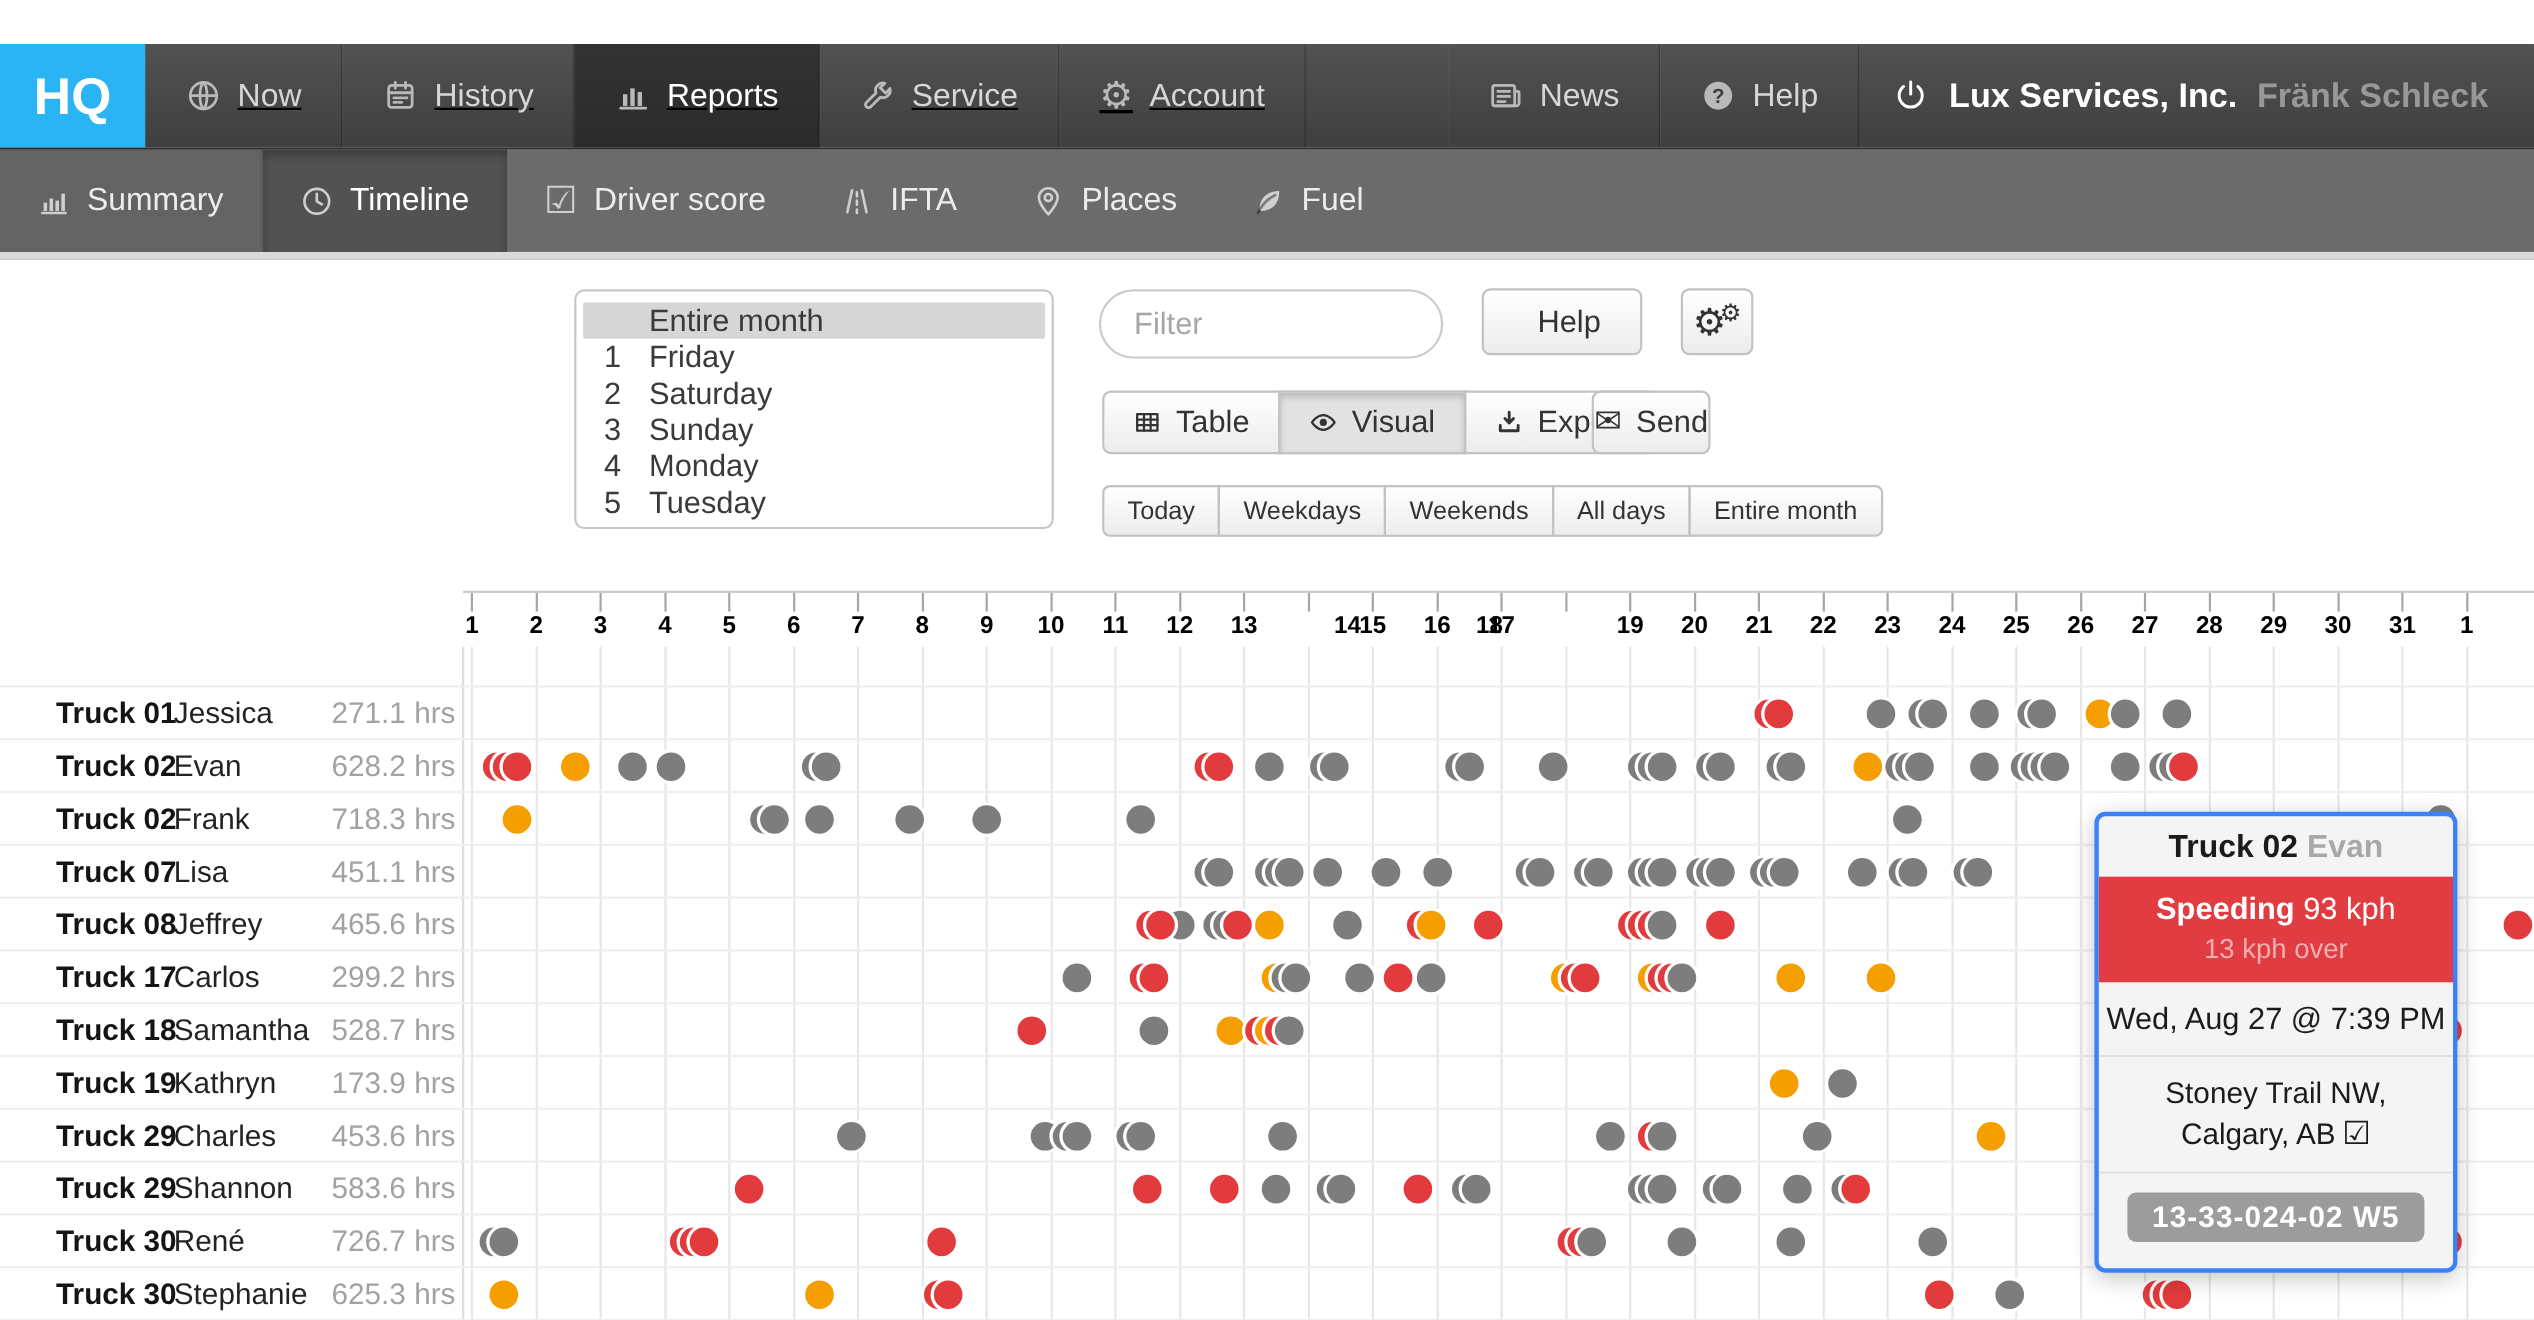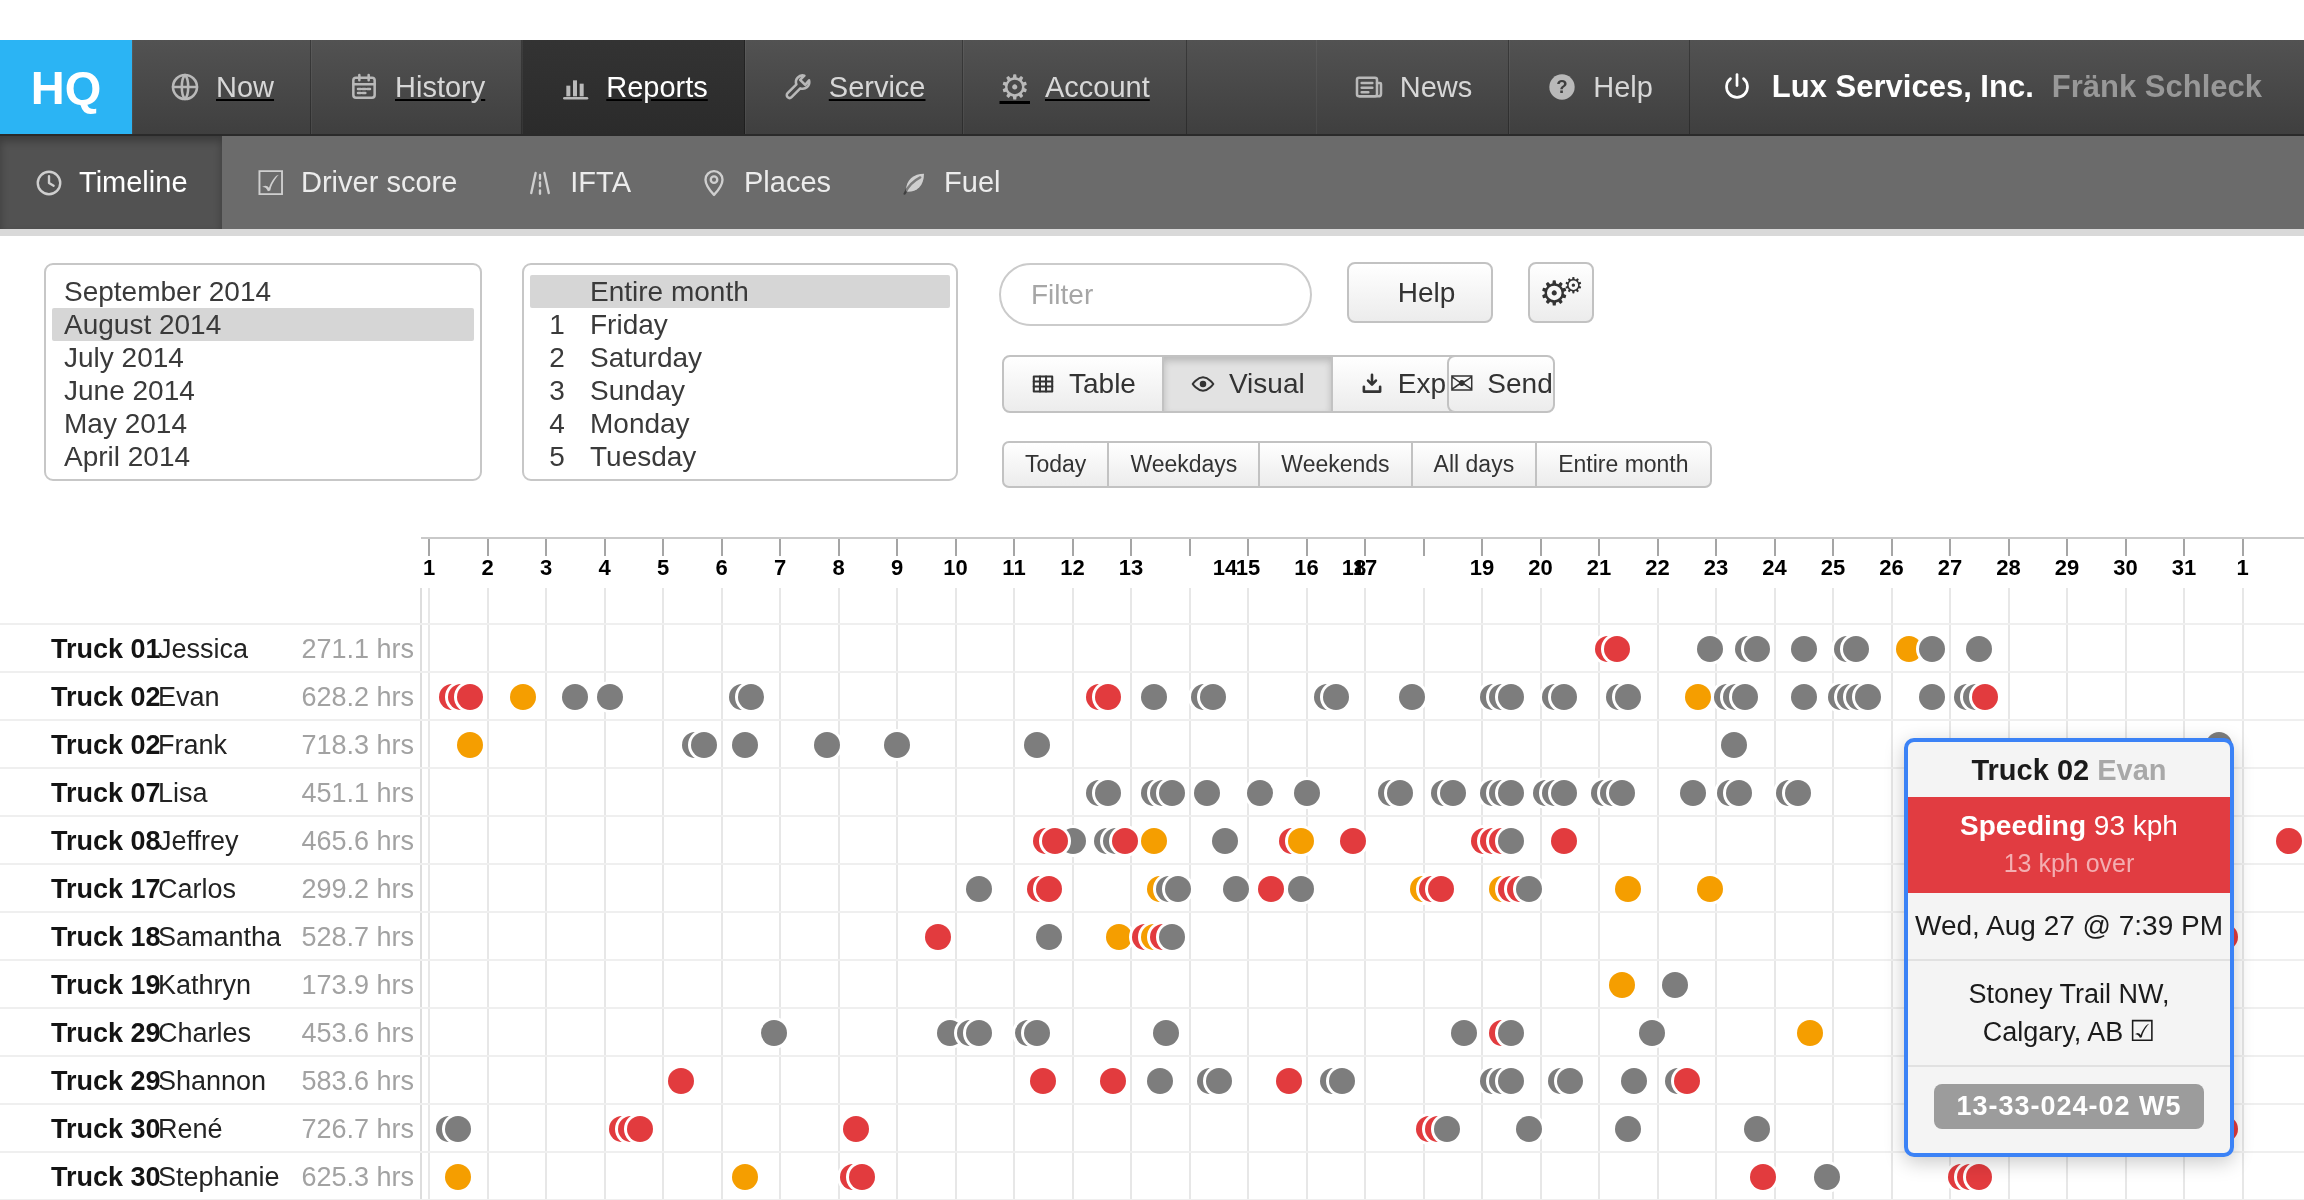--- a/index.html
+++ b/index.html
@@ -186,20 +186,32 @@
               <path d="M7.4 6.1a7.4 7.4 0 1 0 9.2 0"></path>
             </svg>
           </span>
           <span>Lux Services, Inc.</span>
         <span class="user">Fränk Schleck</span>
       </div>
     </div>
   </div>
 
   <div id="subnav">
+      <div class="tab summary">
+        <span class="ni ">
+          <svg width="30" height="30" viewBox="0 0 24 24" fill="none" stroke="currentColor" stroke-width="1.9" stroke-linecap="round" stroke-linejoin="round">
+            <path d="M3.5 20.5h17"></path>
+            <rect x="4.5" y="13" width="2.6" height="6" fill="currentColor" stroke="none"></rect>
+            <rect x="8.8" y="10" width="2.6" height="9" fill="currentColor" stroke="none"></rect>
+            <rect x="13.1" y="11.5" width="2.6" height="7.5" fill="currentColor" stroke="none"></rect>
+            <rect x="17.4" y="6.5" width="2.6" height="12.5" fill="currentColor" stroke="none"></rect>
+          </svg>
+        </span>
+        <span>Summary</span>
+      </div>
       <div class="tab active">
         <span class="ni ">
           <svg width="30" height="30" viewBox="0 0 24 24" fill="none" stroke="currentColor" stroke-width="1.9" stroke-linecap="round" stroke-linejoin="round">
             <circle cx="12" cy="12" r="9"></circle>
             <path d="M12 6.5V12l3.7 2.2"></path>
           </svg>
         </span>
         <span>Timeline</span>
       </div>
       <div class="tab">
@@ -227,28 +239,20 @@
         <span class="ni ">
           <svg width="30" height="30" viewBox="0 0 24 24" fill="none" stroke="currentColor" stroke-width="1.9" stroke-linecap="round" stroke-linejoin="round">
             <path d="M5.5 18.5C5.5 9 12 4.5 20 4.5 20 14 14.5 19 7 19z" fill="currentColor" stroke="none"></path>
             <path d="M4.5 20.5c3-6.5 7.5-10.5 12.5-13" stroke="rgba(0,0,0,.4)"></path>
           </svg>
         </span>
         <span>Fuel</span>
       </div>
     </div>
 
-  <div class="panel" id="panel-months">
-      <div class="list-item">September 2014</div>
-      <div class="list-item selected">August 2014</div>
-      <div class="list-item">July 2014</div>
-      <div class="list-item">June 2014</div>
-      <div class="list-item">May 2014</div>
-      <div class="list-item">April 2014</div>
-    </div>
   <div class="panel" id="panel-days">
       <div class="list-item selected">
         <span class="num"></span>
         <span>Entire month</span>
       </div>
       <div class="list-item">
         <span class="num">1</span>
         <span>Friday</span>
       </div>
       <div class="list-item">

